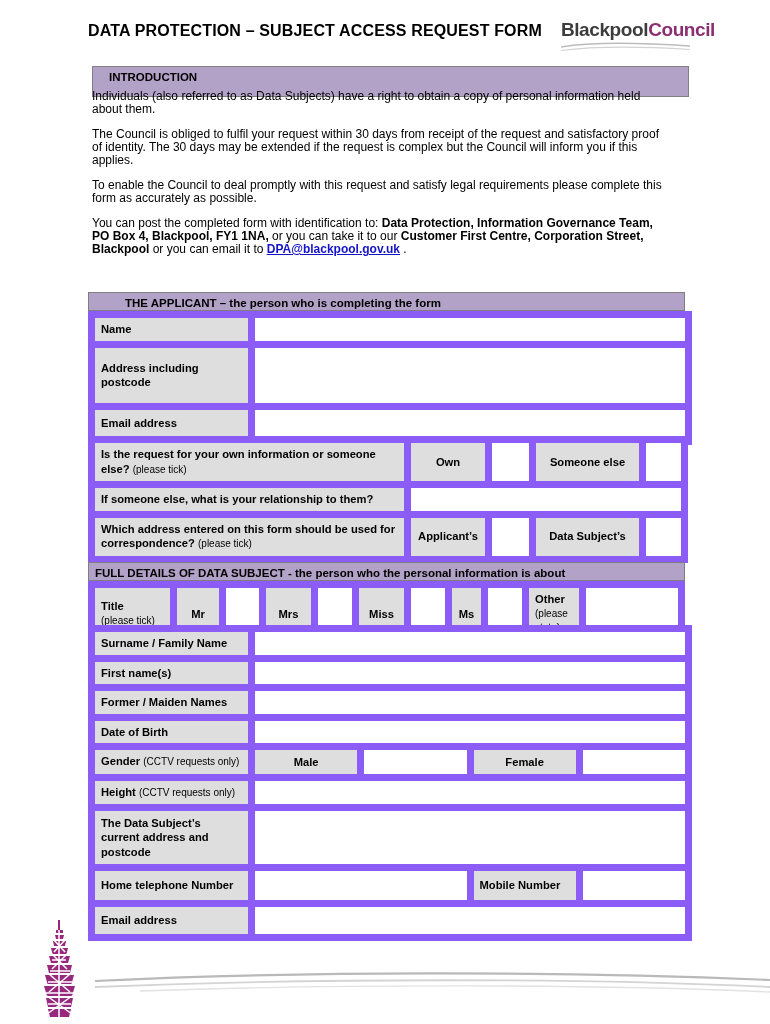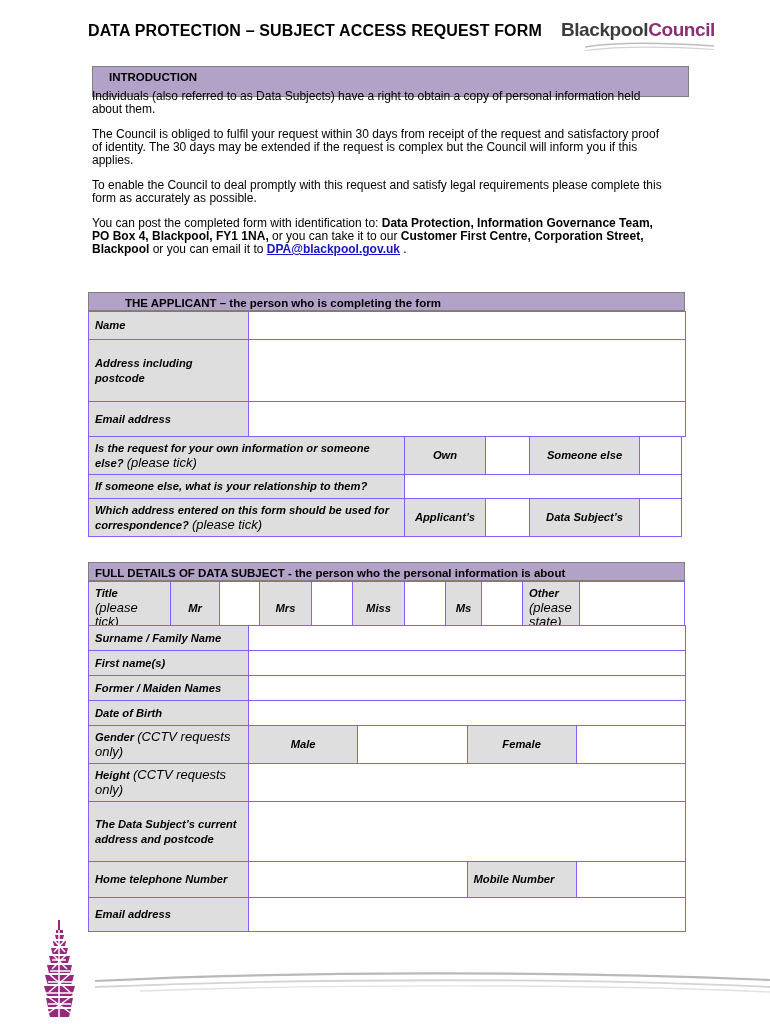--- a/index.html
+++ b/index.html
@@ -29,21 +29,20 @@
     top: 22px;
     font-size: 16px;
     font-weight: bold;
     letter-spacing: 0.15px;
     white-space: nowrap;
   }
   .logo {
     position: absolute;
     right: 55px;
     top: 20px;
-    text-align: right;
   }
   .logo-text {
     font-size: 19px;
     font-weight: bold;
     letter-spacing: -0.4px;
     white-space: nowrap;
     line-height: 1;
   }
   .logo-blackpool { color: #3c3c3c; }
   .logo-council  { color: #8b2f72; }
@@ -81,42 +80,41 @@
     font-weight: bold;
   }
 
   
   .ftable {
     position: absolute;
     border-collapse: collapse;
     table-layout: fixed;
   }
   .ftable td {
-    border: 1px solid #8b5cf6;
+    border: 7px solid #8b5cf6;
     padding: 4px 6px;
     font-size: 11.2px;
     vertical-align: middle;
     line-height: 14.5px;
     background: #ffffff;
     box-sizing: border-box;
-    font-style: italic;
   }
   .lbl {
     background: #dedede !important;
     font-weight: bold;
   }
   .opt {
     background: #dedede !important;
     font-weight: bold;
     text-align: center;
   }
   .tick { background: #ffffff !important; }
   .small {
     font-weight: normal;
-    font-size: 13px;
+    font-size: 10px;
   }
   .blk { display: block; }
   .vtop { vertical-align: top; }
 
   
   .footer-art {
     position: absolute;
     left: 0;
     bottom: 0;
     width: 770px;

